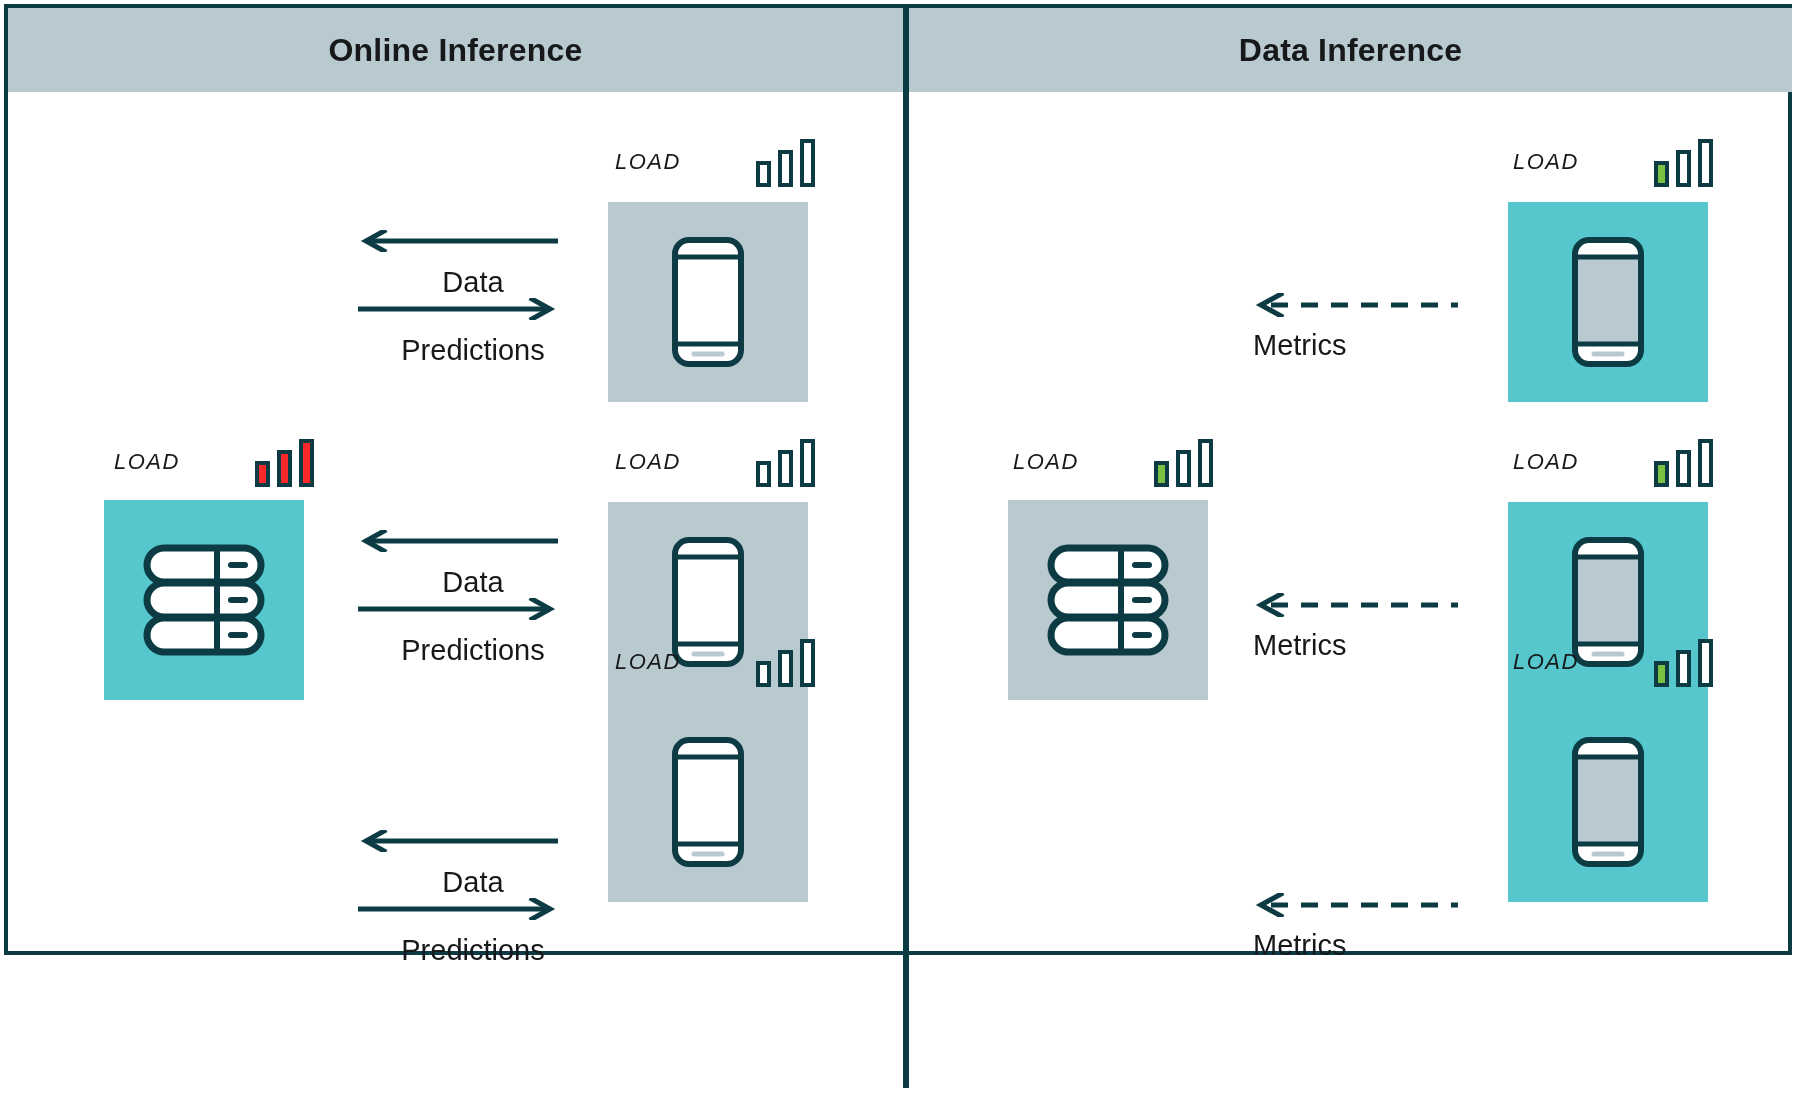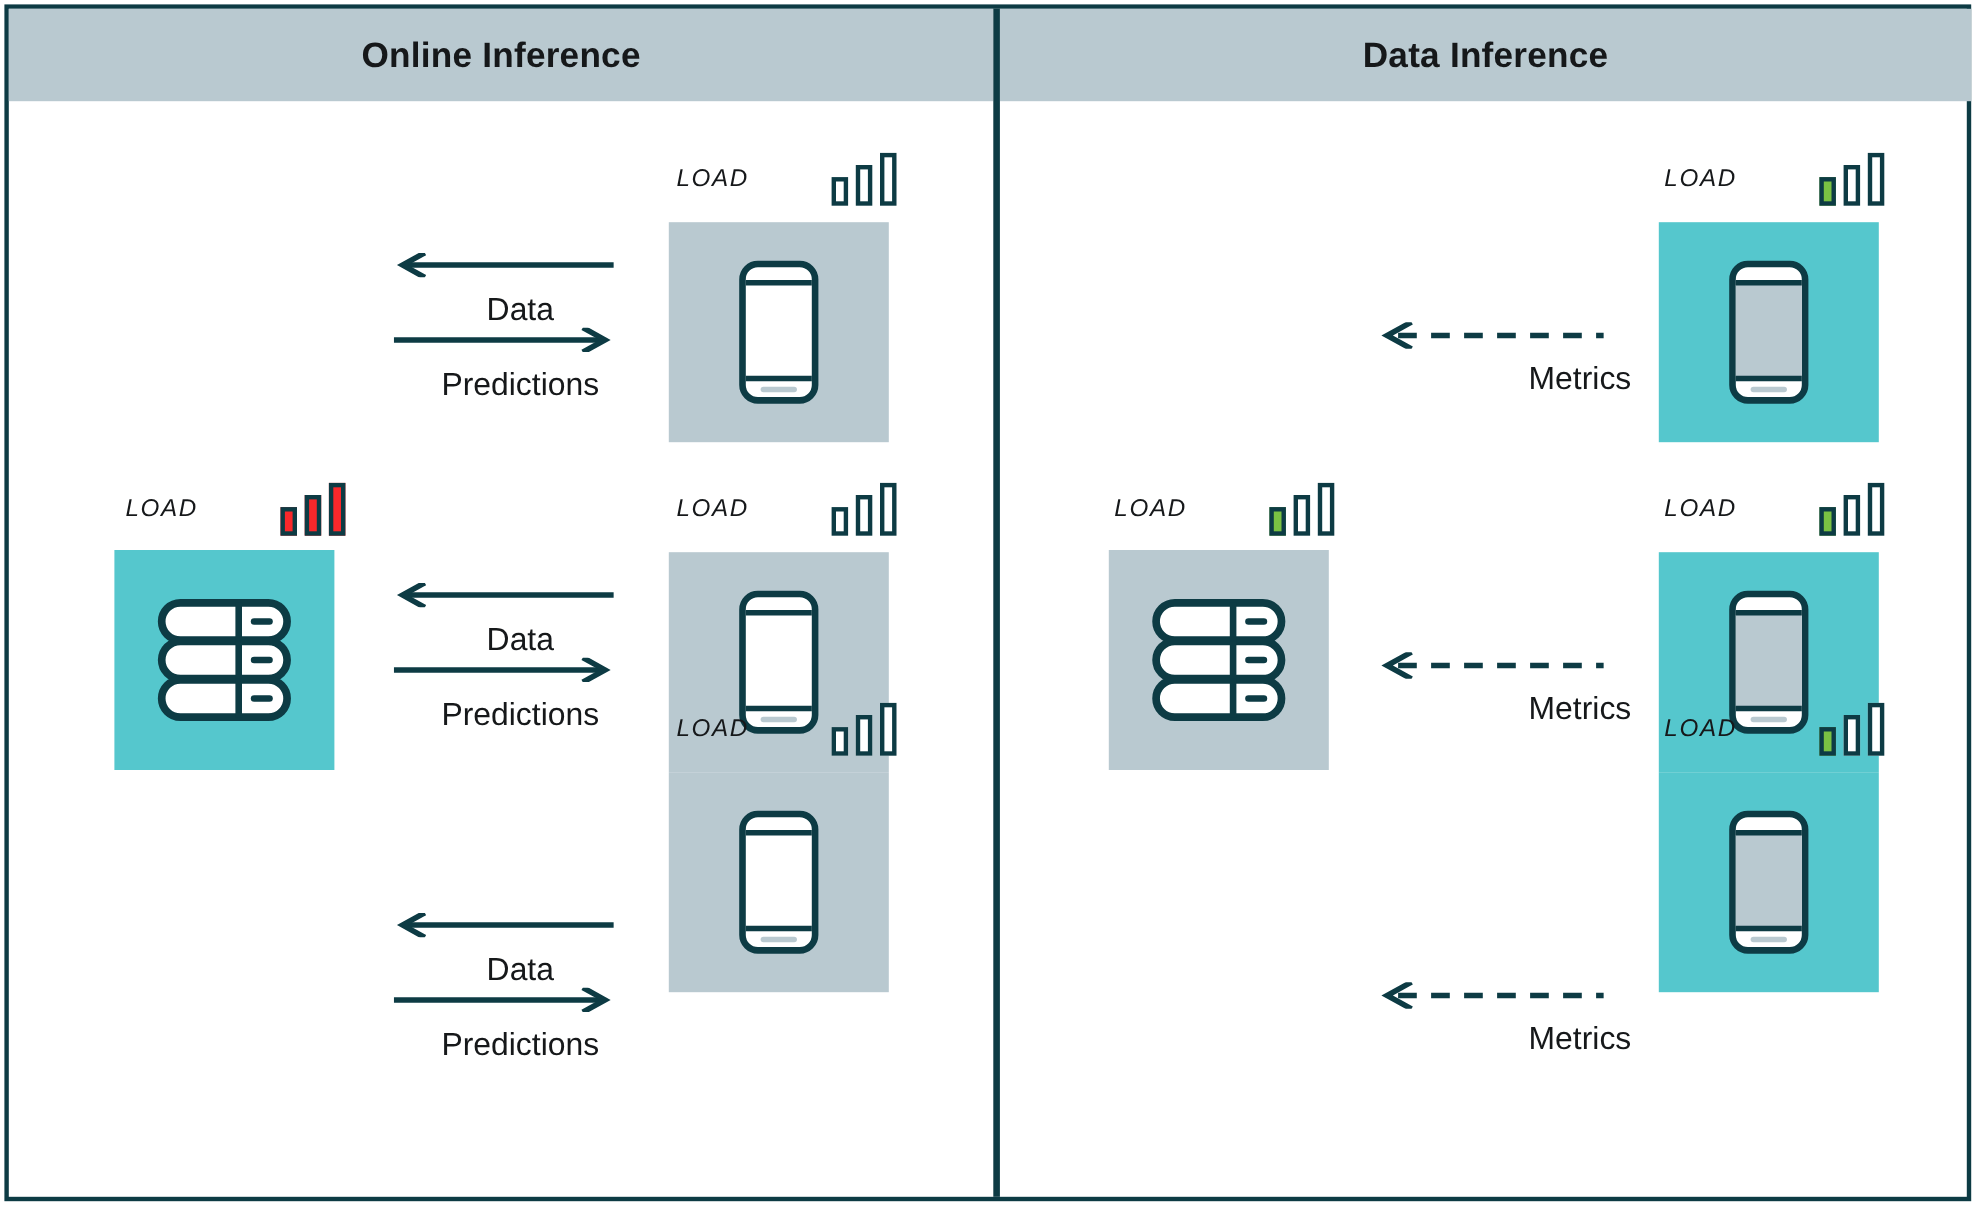--- a/index.html
+++ b/index.html
@@ -11,21 +11,21 @@
     width: 1800px;
     height: 1100px;
     font-family: "Liberation Sans", sans-serif;
     overflow: hidden;
   }
   #frame {
     position: absolute;
     left: 4px;
     top: 4px;
     width: 1788px;
-    height: 1088px;
+    height: 951px;
     border: 4px solid #0d3b44;
     box-sizing: border-box;
     background: #ffffff;
   }
   .header-band {
     position: absolute;
     top: 0;
     height: 84px;
     background: #b9c9d0;
     display: flex;
@@ -105,21 +105,21 @@
   .flow-label {
     text-align: center;
     font-size: 29px;
     font-weight: 500;
     color: #16181a;
     line-height: 1;
     margin-top: 16px;
   }
   .metrics-flow { position: absolute; width: 230px; }
   .metrics-label {
-    text-align: right;
+    text-align: left;
     font-size: 29px;
     font-weight: 500;
     color: #16181a;
     line-height: 1;
     margin-top: 14px;
   }
 </style>
 </head>
 <body>
 

